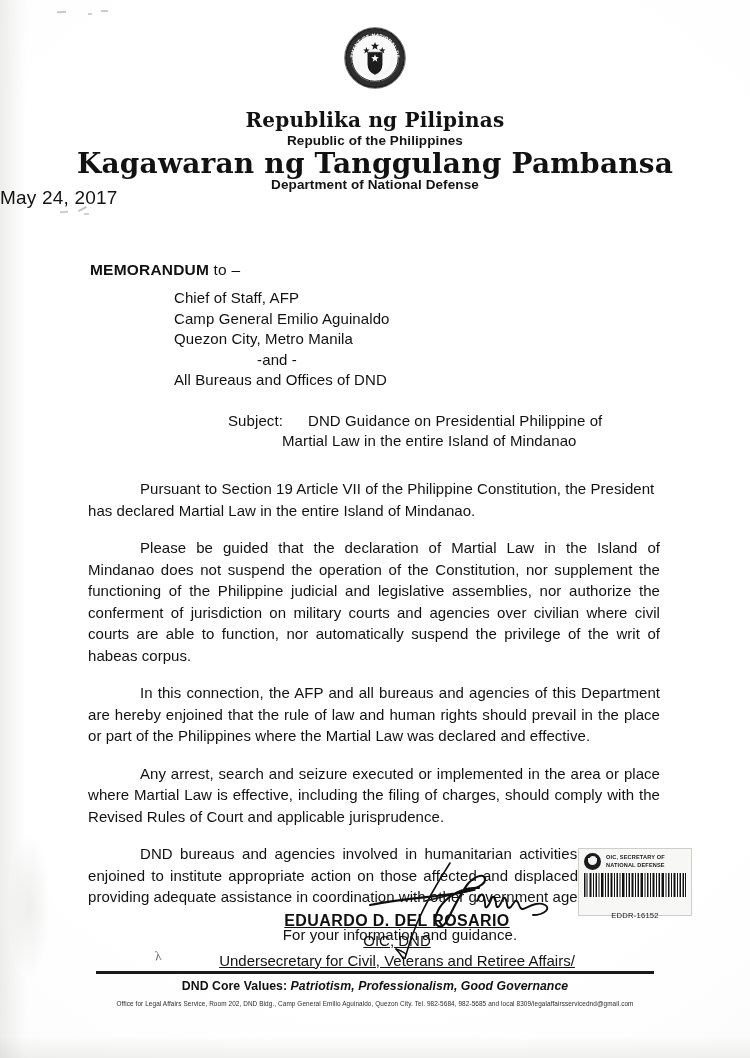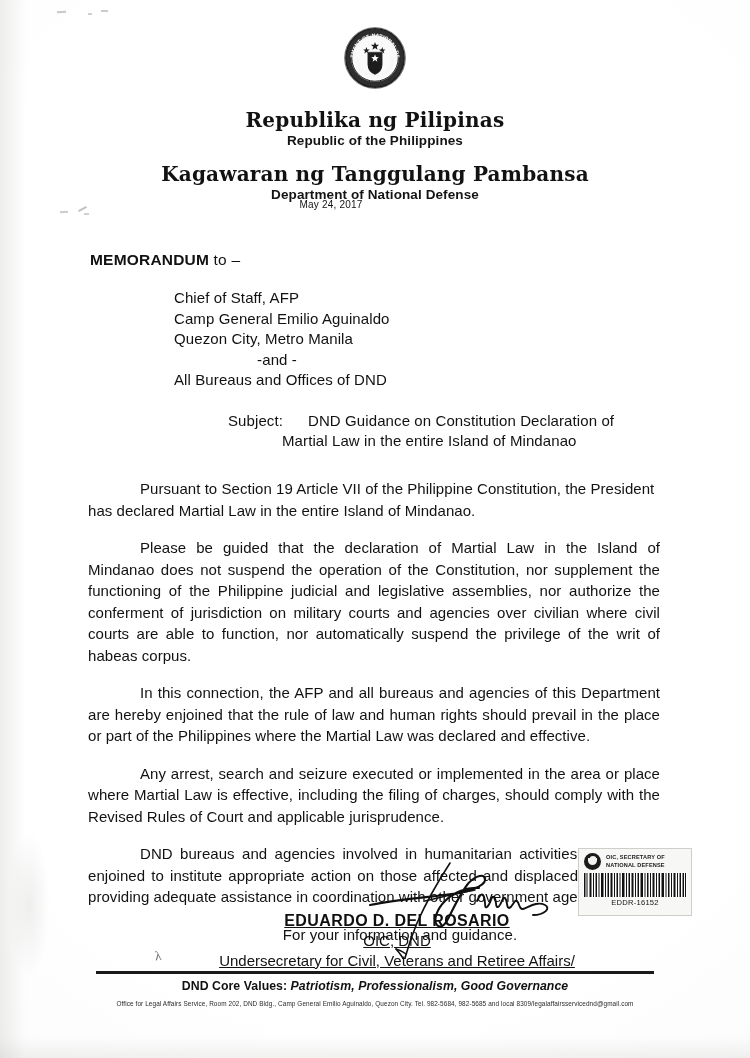--- a/index.html
+++ b/index.html
@@ -79,44 +79,44 @@
     left: 0; right: 0; top: 108px;
     text-align: center;
   }
   .lh-script {
     font-family: "DejaVu Serif", serif;
     font-weight: 700;
     letter-spacing: .2px;
     color: #121212;
   }
   .lh-1 { font-size: 20px; line-height: 24px; }
-  .lh-3 { font-size: 20px; line-height: 24px; margin-top: 13px; }
+  .lh-3 { font-size: 28px; line-height: 24px; margin-top: 3px; }
   .lh-sub {
     font-family: "Liberation Sans", sans-serif;
     font-weight: 700;
     font-size: 13.5px;
     line-height: 17px;
     color: #141414;
     letter-spacing: .1px;
   }
 
   
   .date-line {
     position: absolute;
-    left: 0; right: 88px; top: 199px;
-    text-align: center;
-    font-size: 10px;
+    left: 0; right: 88px; top: 187px;
+    text-align: left;
+    font-size: 19px;
     color: #131313;
     letter-spacing: .2px;
   }
 
   
   .memo-head {
     position: absolute;
-    left: 90px; top: 251px;
+    left: 90px; top: 261px;
     font-size: 15.5px;
     letter-spacing: .2px;
   }
   .memo-head b { font-weight: 700; }
 
   .addressee {
     position: absolute;
     left: 138px; top: 288px;
     font-size: 15px;
     line-height: 20.5px;
@@ -221,21 +221,21 @@
   .barcode {
     margin: 3px auto 0;
     width: 104px; height: 24px;
     display: block;
   }
   .stamp-code {
     text-align: center;
     font-size: 7.6px;
     letter-spacing: .25px;
     color: #141414;
-    margin-top: 1px;
+    margin-top: 14px;
     font-weight: 500;
   }
 
   
   .footer-rule {
     position: absolute;
     left: 96px; top: 971px;
     width: 558px; height: 2.5px;
     background: #1a1a1a;
   }
@@ -321,21 +321,21 @@
 
   <div class="addressee">
     <div>Chief of Staff, AFP</div>
     <div>Camp General Emilio Aguinaldo</div>
     <div>Quezon City, Metro Manila</div>
     <span class="and">-and -</span>
     <div>All Bureaus and Offices of DND</div>
   </div>
 
   <div class="subject">
-    <span class="slabel">Subject:</span><span>DND Guidance on Constitution Declaration of</span>
+    <span class="slabel">Subject:</span><span>DND Guidance on Presidential Philippine of</span>
     <span class="sline2">Martial Law in the entire Island of Mindanao</span>
   </div>
 
   <div class="body-block">
     <p class="no-justify">Pursuant to Section 19 Article VII of the Philippine Constitution, the President has declared Martial Law in the entire Island of Mindanao.</p>
     <p>Please be guided that the declaration of Martial Law in the Island of Mindanao does not suspend the operation of the Constitution, nor supplement the functioning of the Philippine judicial and legislative assemblies, nor authorize the conferment of jurisdiction on military courts and agencies over civilian where civil courts are able to function, nor automatically suspend the privilege of the writ of habeas corpus.</p>
     <p>In this connection, the AFP and all bureaus and agencies of this Department are hereby enjoined that the rule of law and human rights should prevail in the place or part of the Philippines where the Martial Law was declared and effective.</p>
     <p>Any arrest, search and seizure executed or implemented in the area or place where Martial Law is effective, including the filing of charges, should comply with the Revised Rules of Court and applicable jurisprudence.</p>
     <p>DND bureaus and agencies involved in humanitarian activities are hereby enjoined to institute appropriate action on those affected and displaced persons by providing adequate assistance in coordination with other government agencies.</p>
     <p class="closing no-justify">For your information and guidance.</p>

